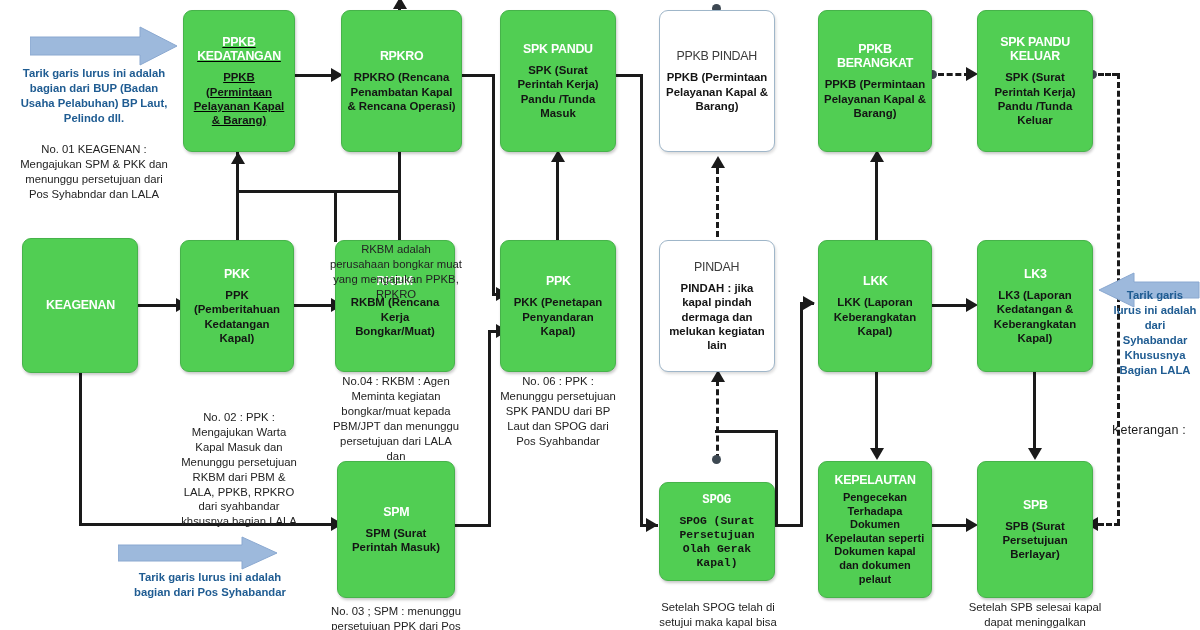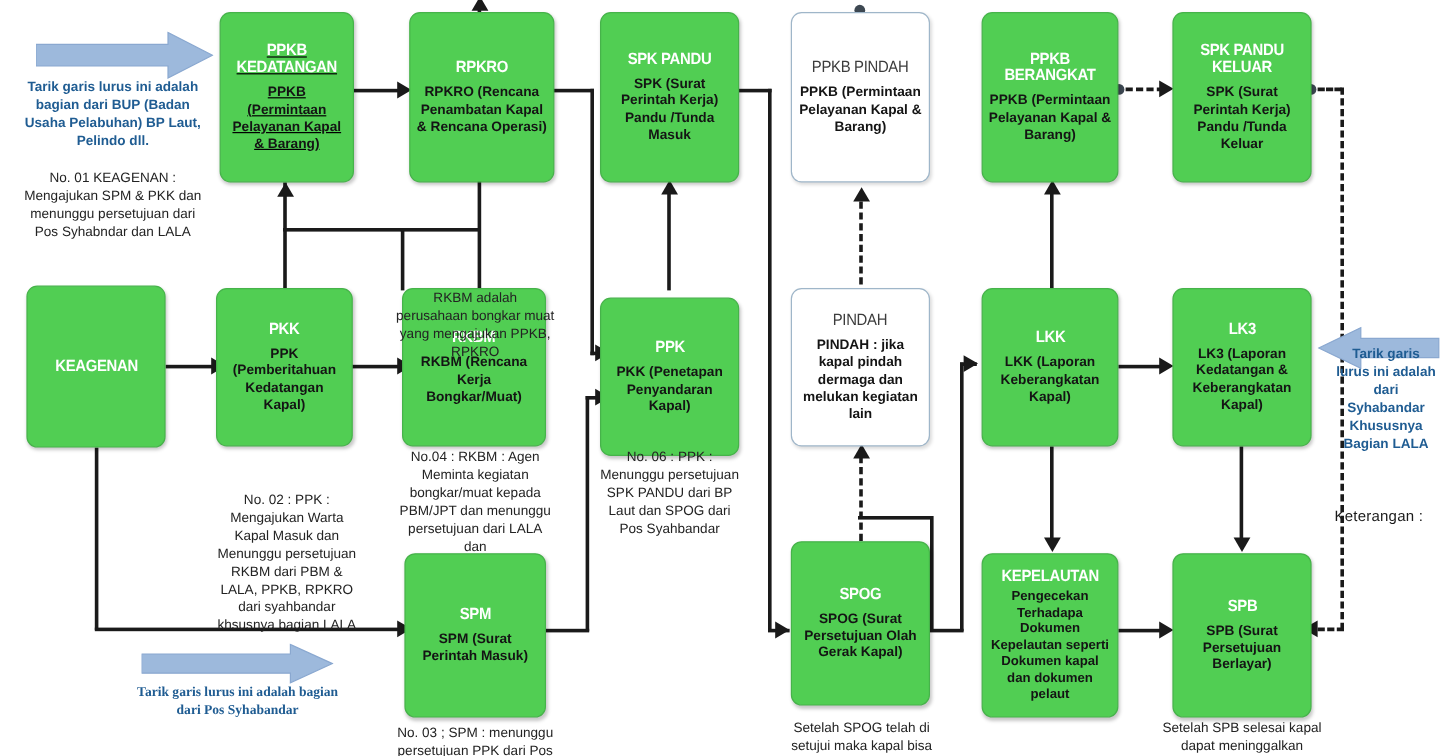--- a/index.html
+++ b/index.html
@@ -214,21 +214,21 @@
   <div class="node green" style="left:818px;top:10px;width:114px;height:142px;">
     <div class="title">PPKB BERANGKAT</div>
     <div class="desc">PPKB (Permintaan Pelayanan Kapal &amp; Barang)</div>
   </div>
 
   <div class="node green" style="left:977px;top:10px;width:116px;height:142px;">
     <div class="title">SPK PANDU KELUAR</div>
     <div class="desc">SPK (Surat Perintah Kerja) Pandu /Tunda Keluar</div>
   </div>
 
-  <div class="node green" style="left:500px;top:240px;width:116px;height:132px;margin-top:8px;">
+  <div class="node green" style="left:500px;top:240px;width:116px;height:132px;">
     <div class="title">PPK</div>
     <div class="desc">PKK (Penetapan Penyandaran Kapal)</div>
   </div>
 
   <div class="node white" style="left:659px;top:240px;width:116px;height:132px;">
     <div class="title">PINDAH</div>
     <div class="desc">PINDAH : jika kapal pindah dermaga dan melukan kegiatan lain</div>
   </div>
 
   <div class="node green" style="left:818px;top:240px;width:114px;height:132px;">
@@ -239,21 +239,21 @@
   <div class="node green" style="left:977px;top:240px;width:116px;height:132px;">
     <div class="title">LK3</div>
     <div class="desc">LK3 (Laporan Kedatangan &amp; Keberangkatan Kapal)</div>
   </div>
 
   <div class="node green" style="left:337px;top:461px;width:118px;height:137px;">
     <div class="title">SPM</div>
     <div class="desc">SPM (Surat Perintah Masuk)</div>
   </div>
 
-  <div class="node green" style="left:659px;top:451px;width:116px;height:137px;">
+  <div class="node green" style="left:659px;top:482px;width:116px;height:99px;font-family:Liberation Mono, monospace;">
     <div class="title">SPOG</div>
     <div class="desc">SPOG (Surat Persetujuan Olah Gerak Kapal)</div>
   </div>
 
   <div class="node green" style="left:818px;top:461px;width:114px;height:137px;">
     <div class="title">KEPELAUTAN</div>
     <div class="desc" style="margin-top:4px;font-size:11px;">Pengecekan Terhadapa Dokumen Kepelautan seperti Dokumen kapal dan dokumen pelaut</div>
   </div>
 
   <div class="node green" style="left:977px;top:461px;width:116px;height:137px;">
@@ -284,21 +284,21 @@
   <div class="note" style="left:14px;top:142px;width:160px;">No. 01 KEAGENAN : Mengajukan SPM &amp; PKK dan menunggu persetujuan dari Pos Syhabndar dan LALA</div>
 
   <div class="note" style="left:330px;top:242px;width:132px;">RKBM adalah perusahaan bongkar muat yang mengajukan PPKB, RPKRO</div>
 
   <div class="note" style="left:176px;top:374px;width:126px;margin-top:36px;">No. 02 : PPK : Mengajukan Warta Kapal Masuk  dan Menunggu persetujuan RKBM dari PBM &amp; LALA,  PPKB, RPKRO dari syahbandar khsusnya bagian LALA</div>
 
   <div class="note" style="left:333px;top:374px;width:126px;">No.04 : RKBM : Agen Meminta kegiatan bongkar/muat kepada PBM/JPT dan menunggu persetujuan dari LALA dan</div>
 
   <div class="note" style="left:496px;top:374px;width:124px;">No. 06 : PPK : Menunggu persetujuan SPK PANDU dari BP Laut dan SPOG dari Pos Syahbandar</div>
 
-  <div class="note blue" style="left:110px;top:570px;width:176px;font-family:Liberation Serif, serif;">Tarik garis lurus ini adalah bagian dari Pos Syhabandar</div>
+  <div class="note blue" style="left:122px;top:570px;width:176px;">Tarik garis lurus ini adalah bagian dari Pos Syhabandar</div>
 
   <div class="note" style="left:326px;top:604px;width:140px;">No. 03 ; SPM :  menunggu persetujuan PPK dari Pos</div>
 
   <div class="note" style="left:648px;top:600px;width:140px;">Setelah SPOG telah di setujui maka kapal bisa</div>
 
   <div class="note" style="left:965px;top:600px;width:140px;">Setelah SPB  selesai kapal dapat meninggalkan</div>
 
   <div class="note blue" style="left:1112px;top:288px;width:86px;">Tarik garis lurus ini adalah  dari Syhabandar Khususnya Bagian LALA</div>
 
   <div class="keterangan" style="left:1112px;top:423px;">Keterangan :</div>

